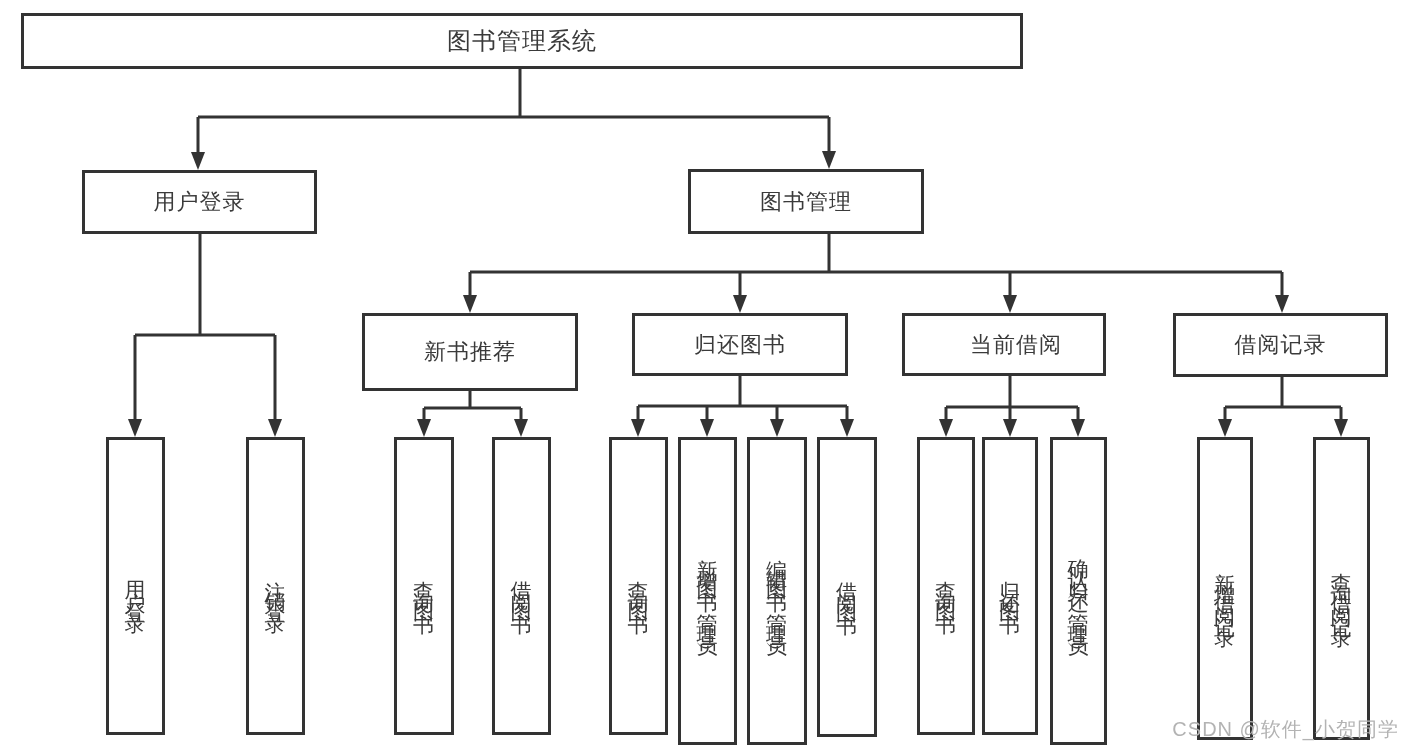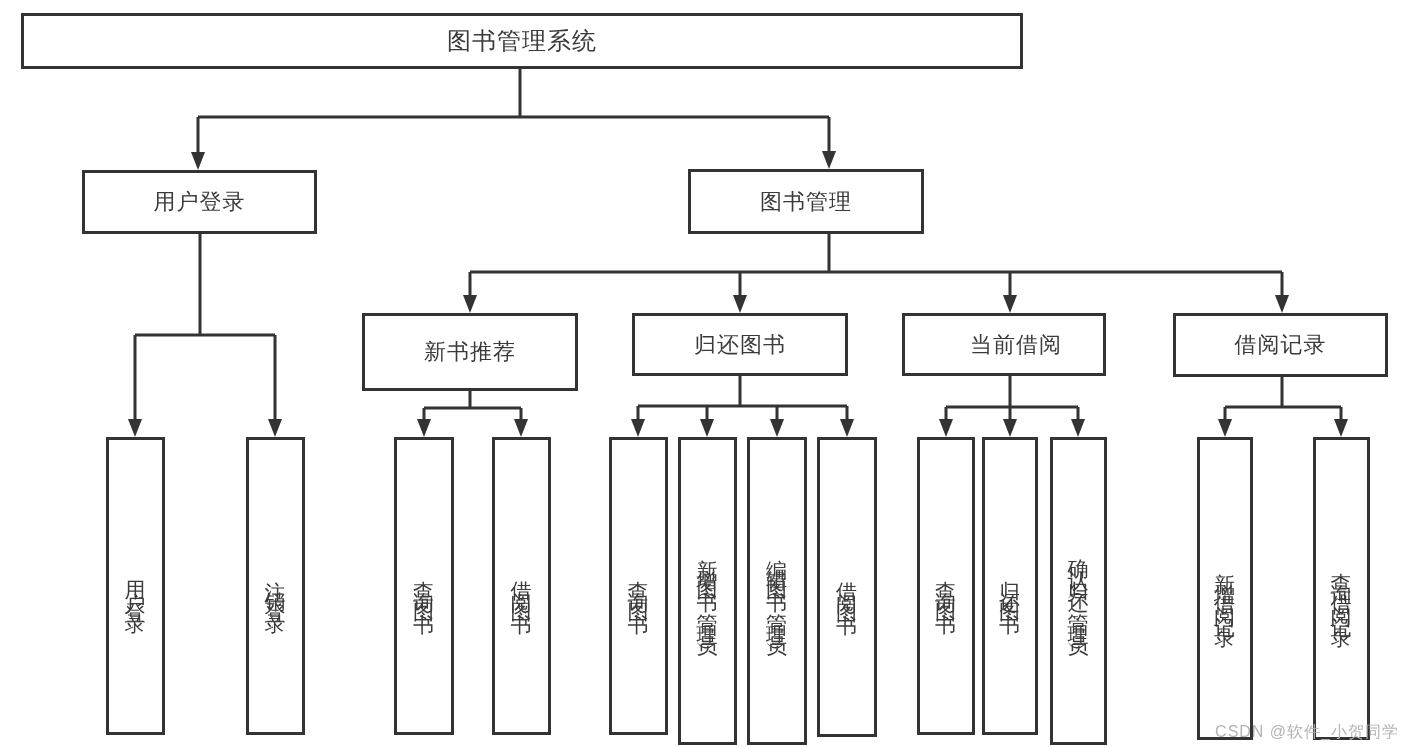--- a/index.html
+++ b/index.html
@@ -26,21 +26,21 @@
     text-orientation:mixed;
     font-size:21px;
     line-height:1;
     letter-spacing:11px;
     color:#3a3a3a;
     white-space:nowrap;
   }
   .watermark{
     position:absolute;
     right:6px;bottom:4px;
-    font-size:16px;
+    font-size:20px;
     color:#b3b3b3;
     letter-spacing:1px;
     pointer-events:none;
   }
 </style>
 </head>
 <body>
 
 <div id="canvas">
 

